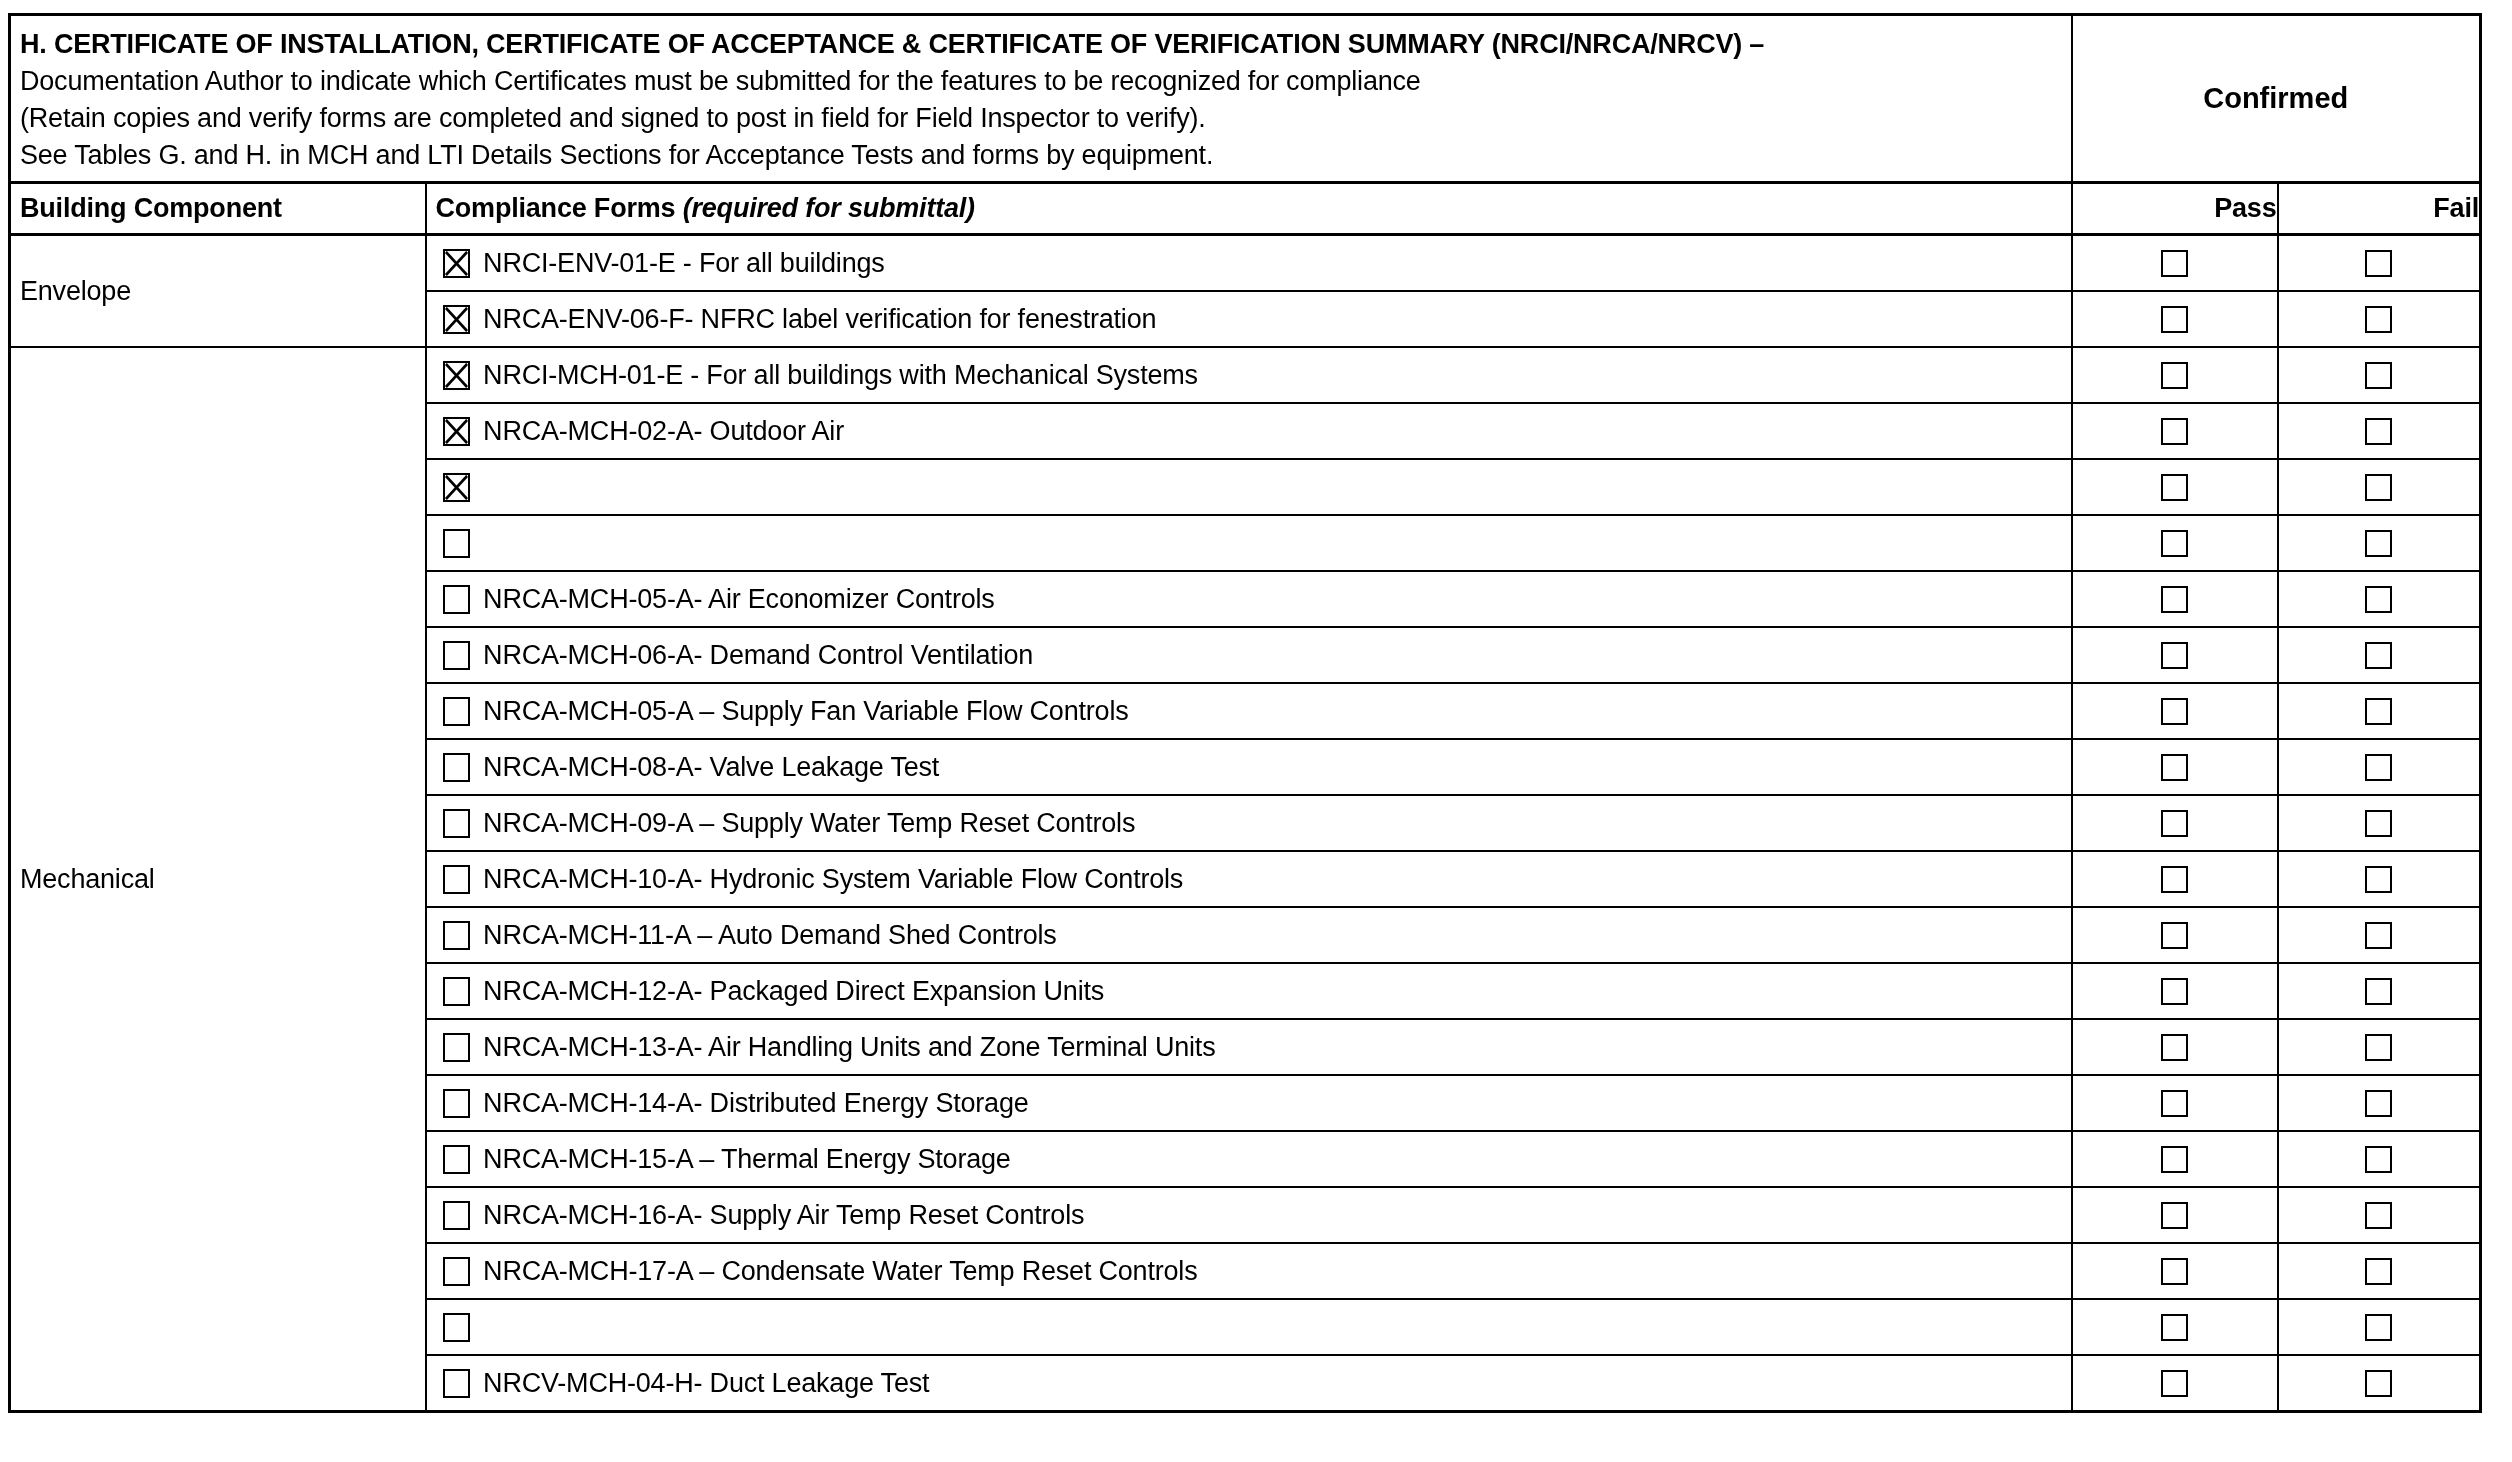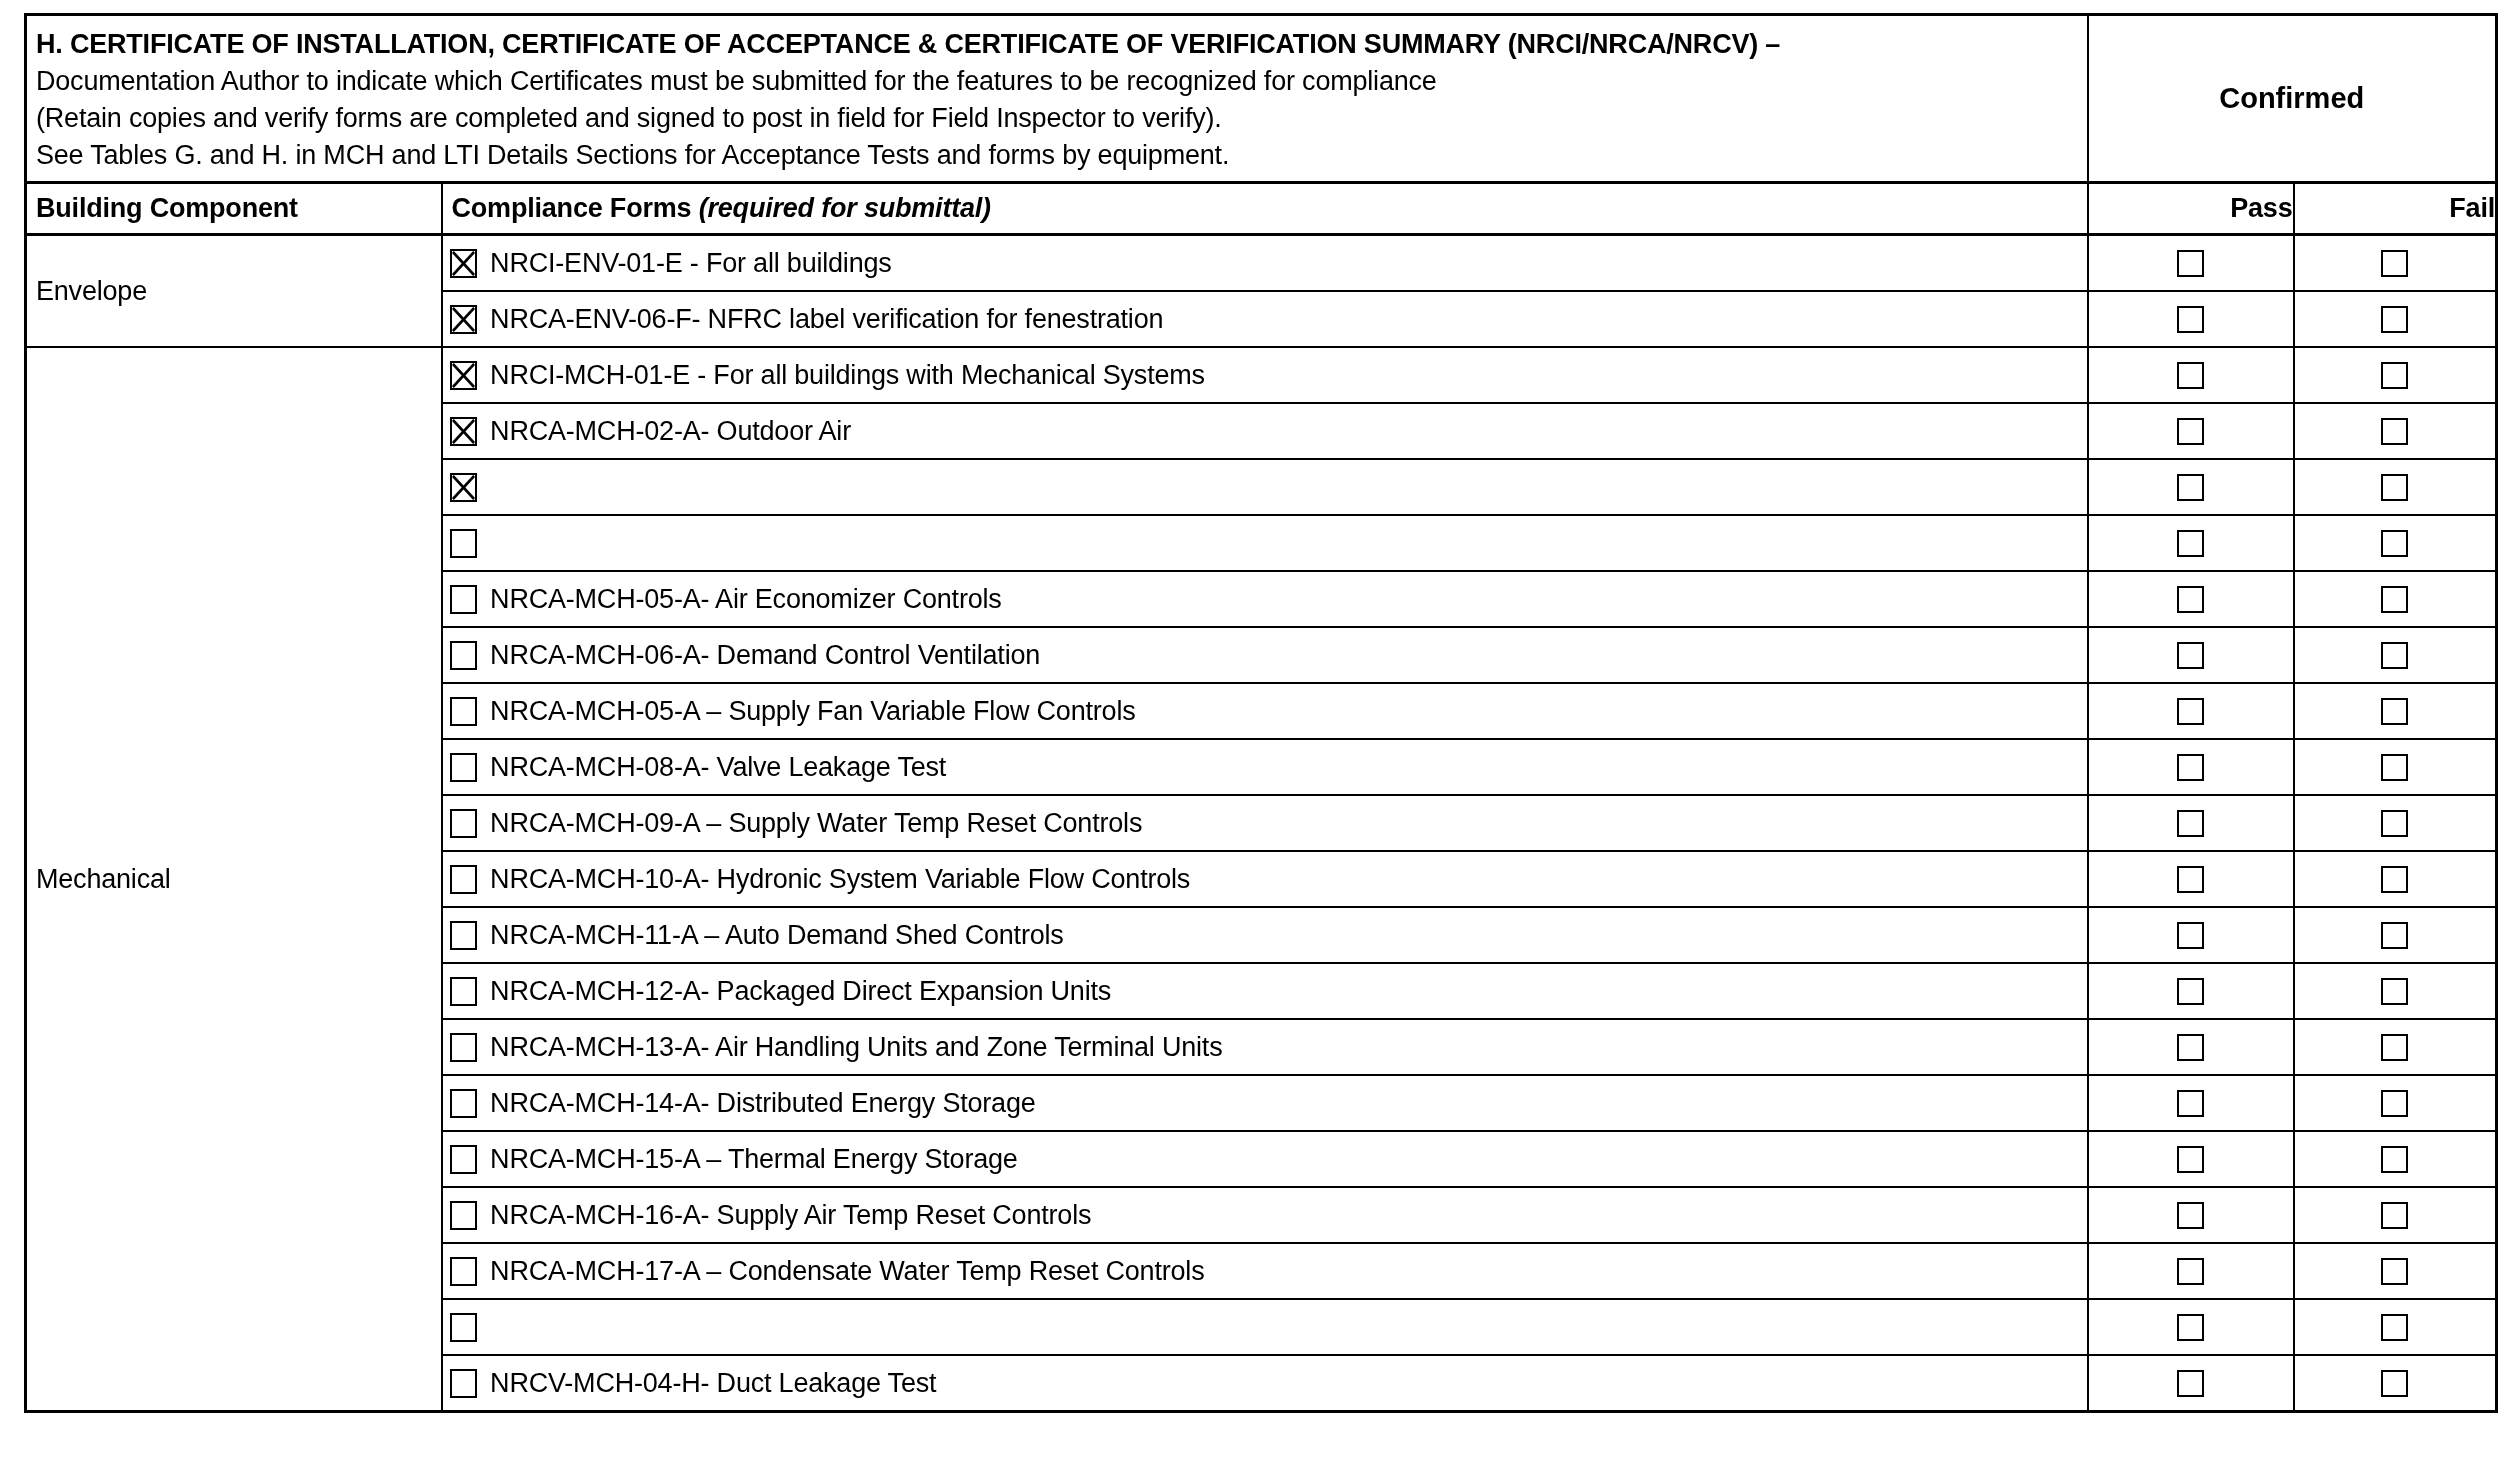--- a/index.html
+++ b/index.html
@@ -16,21 +16,21 @@
     -webkit-font-smoothing: antialiased;
   }
   .page {
     position: relative;
     width: 2512px;
     height: 1463px;
     background: #ffffff;
   }
   table.cert-table {
     position: absolute;
-    left: 24px;
+    left: 8px;
     top: 12.5px;
     width: 2471px;
     border-collapse: collapse;
     table-layout: fixed;
     border: 3.6px solid #000;
   }
   td {
     border: 2.7px solid #000;
     background: #fff;
     overflow: hidden;
@@ -77,20 +77,21 @@
     font-size: 27px;
     vertical-align: middle;
     letter-spacing: -0.2px;
   }
   td.form-cell { padding: 0 0 0 7.2px; }
   .row-inner {
     display: flex;
     align-items: center;
     gap: 13.4px;
     white-space: nowrap;
+    margin-left: 9px;
   }
   .form-label {
     font-size: 27px;
     letter-spacing: -0.2px;
   }
   .cb {
     box-sizing: border-box;
     width: 27px;
     height: 29px;
     border: 2.7px solid #000;

